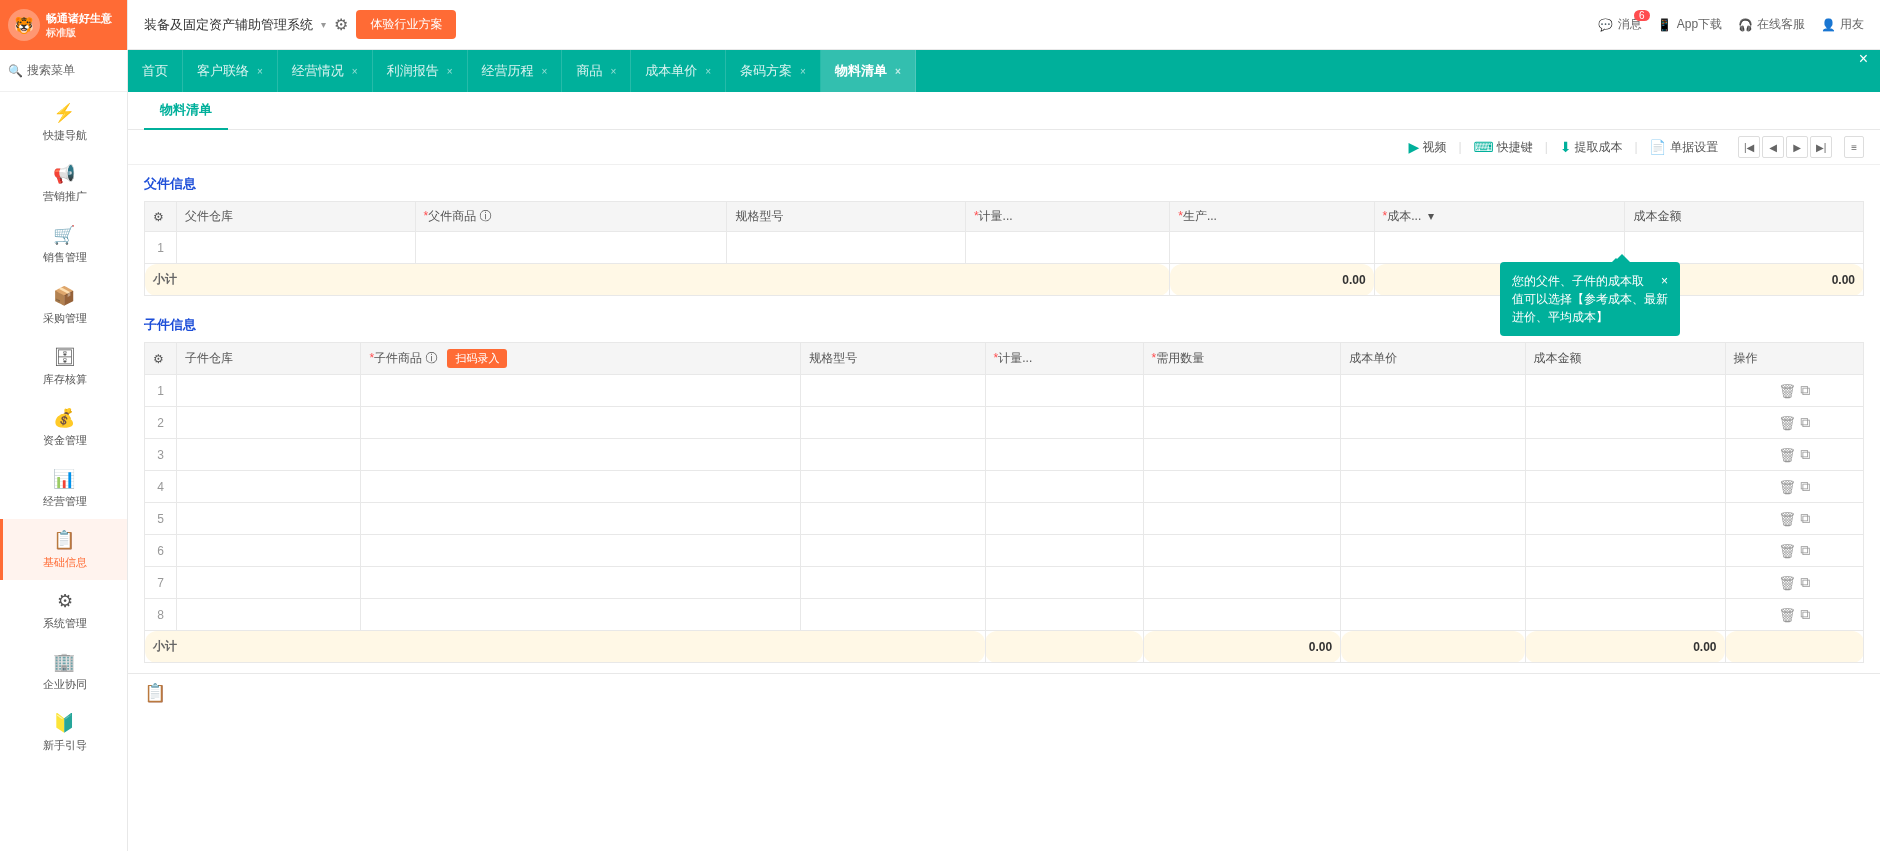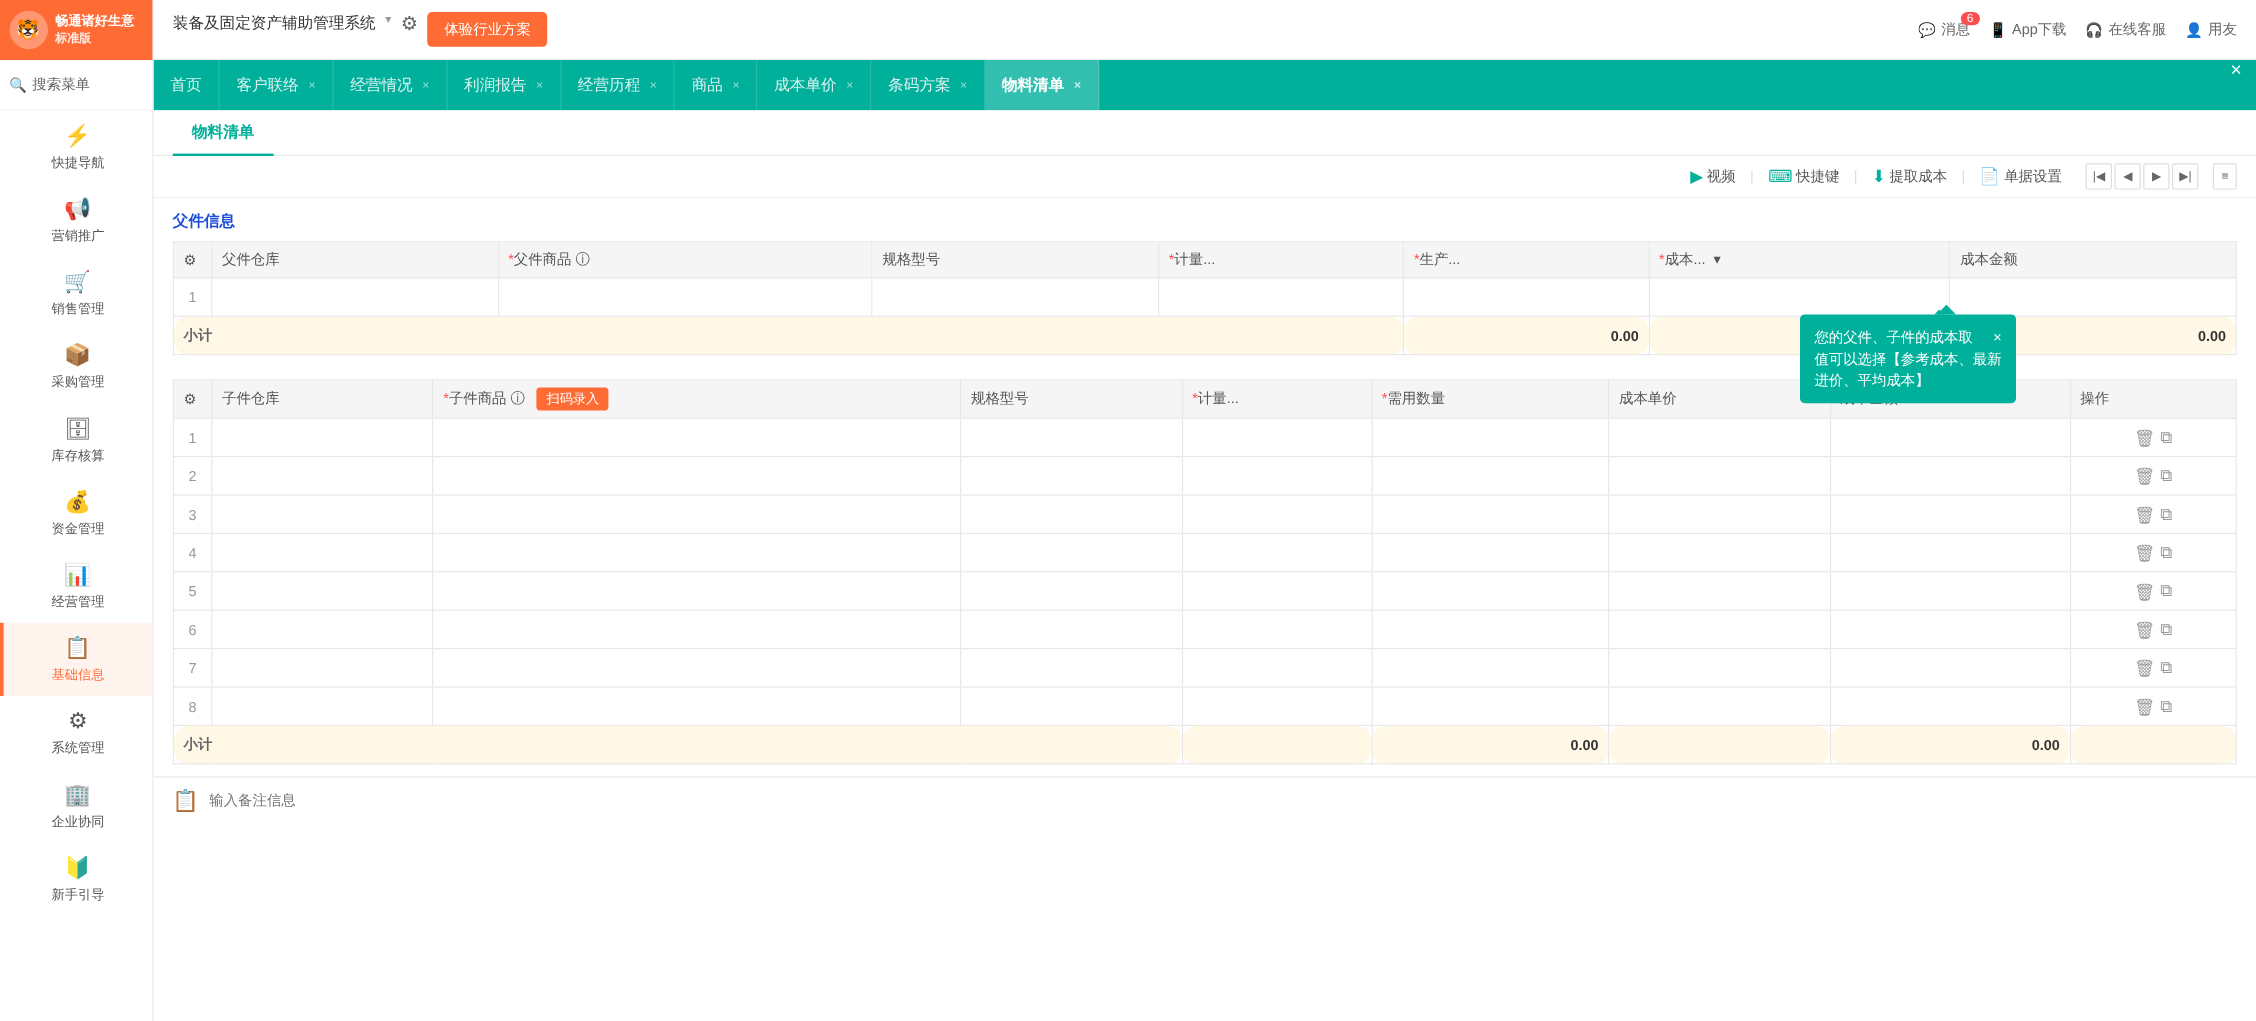--- a/index.html
+++ b/index.html
@@ -14,21 +14,21 @@
     .sidebar-search-btn { width: 100%; background: none; border: none; display: flex; align-items: center; gap: 4px; color: #666; cursor: pointer; padding: 4px 0; font-size: 12px; }
     .sidebar-item { display: flex; flex-direction: column; align-items: center; padding: 10px 4px; cursor: pointer; color: #555; font-size: 11px; gap: 4px; border-left: 3px solid transparent; }
     .sidebar-item.active { background: #fff3ee; color: #ff6b35; border-left-color: #ff6b35; }
     .sidebar-item .icon { font-size: 18px; }
 
     
     .main { flex: 1; display: flex; flex-direction: column; overflow: hidden; }
 
     
     .top-header { background: #fff; border-bottom: 1px solid #e8e8e8; display: flex; align-items: center; justify-content: space-between; padding: 0 16px; height: 50px; flex-shrink: 0; }
-    .top-header-left { display: flex; align-items: flex-start; gap: 8px; color: #333; font-size: 13px; }
+    .top-header-left { display: flex; align-items: center; gap: 8px; color: #333; font-size: 13px; }
     .system-title { font-size: 13px; color: #333; }
     .dropdown-arrow { color: #999; font-size: 10px; }
     .settings-btn { color: #666; font-size: 16px; cursor: pointer; }
     .trial-btn { background: #ff6b35; color: #fff; border: none; border-radius: 4px; padding: 6px 14px; cursor: pointer; font-size: 12px; }
     .top-header-right { display: flex; align-items: center; gap: 16px; color: #666; font-size: 12px; }
     .badge-item { display: flex; align-items: center; gap: 4px; cursor: pointer; position: relative; }
     .badge { background: #ff4d4f; color: #fff; border-radius: 10px; padding: 0 4px; font-size: 10px; position: absolute; top: -6px; right: -8px; min-width: 16px; text-align: center; }
 
     
     .nav-tabs { background: #00b09b; display: flex; align-items: flex-start; height: 42px; padding: 0; flex-shrink: 0; overflow: hidden; }
@@ -286,20 +286,21 @@
             <td class="subtotal-label" colspan="5">小计</td>
             <td class="amount">0.00</td>
             <td></td>
             <td class="amount">0.00</td>
           </tr>
         </tbody>
       </table>
     </div>
 
     <div class="section">
+      <div class="section-title">子件信息</div>
       <table class="data-table">
         <thead>
           <tr>
             <th class="settings-col">⚙</th>
             <th>子件仓库</th>
             <th>
               <span class="required">*</span>子件商品 ⓘ &nbsp;
               <button class="scan-btn">扫码录入</button>
             </th>
             <th>规格型号</th>
@@ -446,17 +447,16 @@
   <td></td>
   <td class="amount">0.00</td>
   <td></td>
 </tr>
           </tbody>
       </table>
     </div>
 
     <div class="bottom-bar">
       <span class="bottom-icon">📋</span>
-      <input type="text" style="border: none; outline: none; flex: 1 1 0%; font-size: 12px; color: rgb(153, 153, 153);" placeholder="输入备注信息">
     </div>
 
   </div>
 </div>
 
 </body></html>

